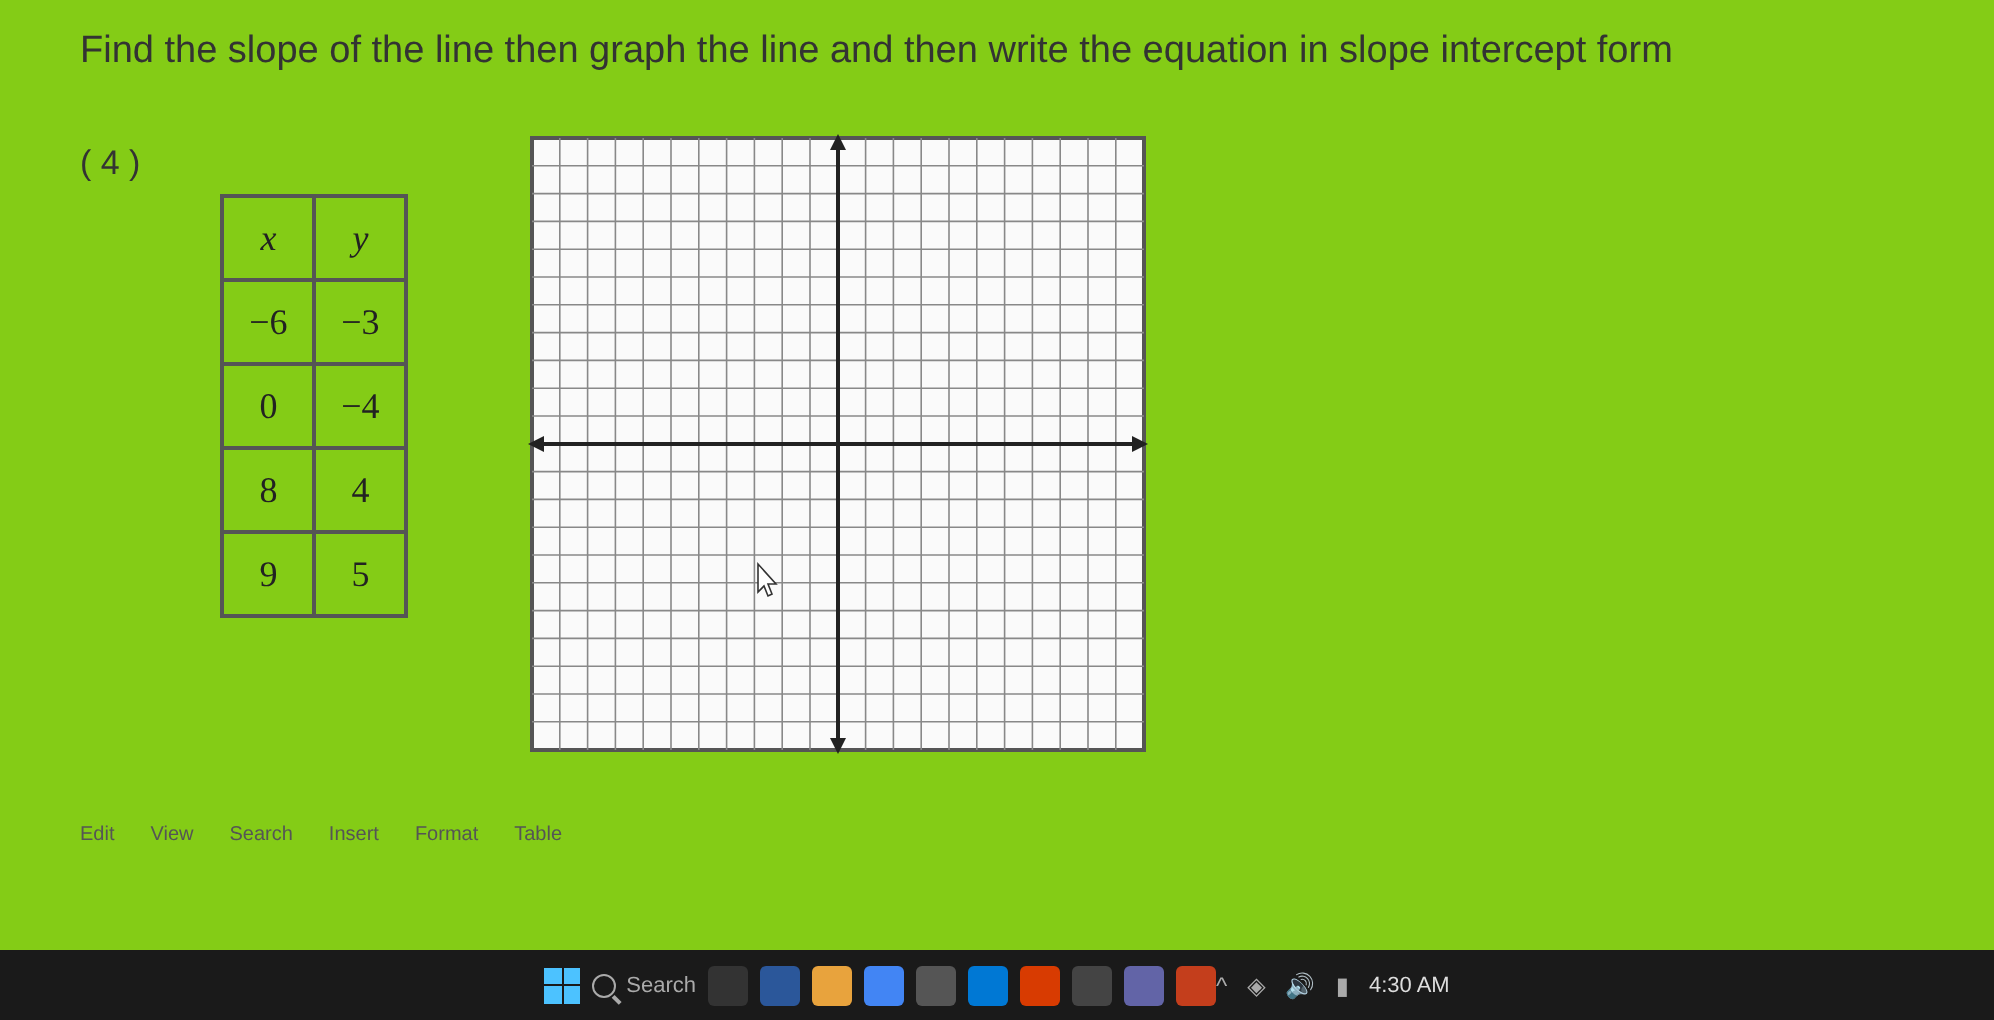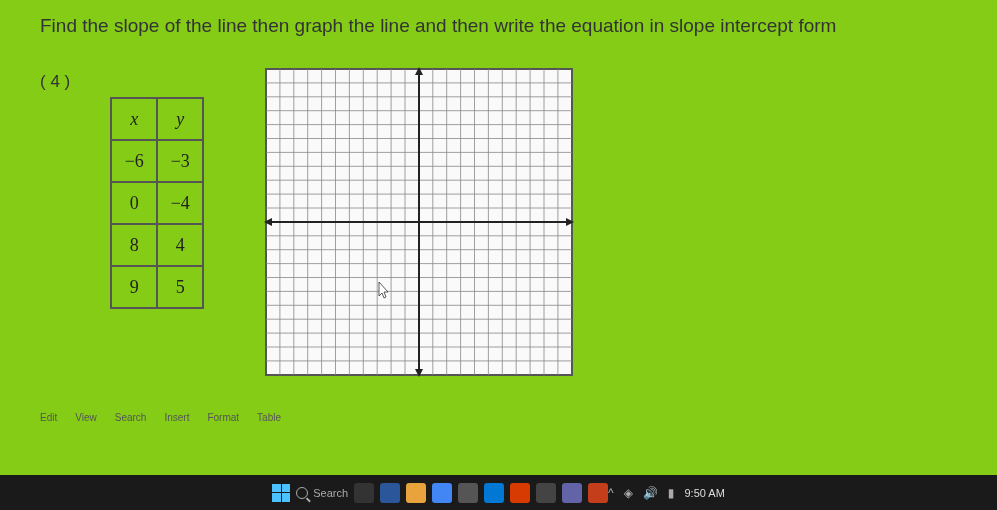--- a/index.html
+++ b/index.html
@@ -279,15 +279,15 @@
     <div class="taskbar-icon" style="background:#d83b01"></div>
     <div class="taskbar-icon" style="background:#444"></div>
     <div class="taskbar-icon" style="background:#6264a7"></div>
     <div class="taskbar-icon" style="background:#c43e1c"></div>
   </div>
   <div class="taskbar-right">
     <span class="tray-icon">^</span>
     <span class="tray-icon">◈</span>
     <span class="tray-icon">🔊</span>
     <span class="tray-icon">▮</span>
-    <span>9:50 AM</span>
+    <span>4:30 AM</span>
   </div>
 </div>
 
 </body></html>

